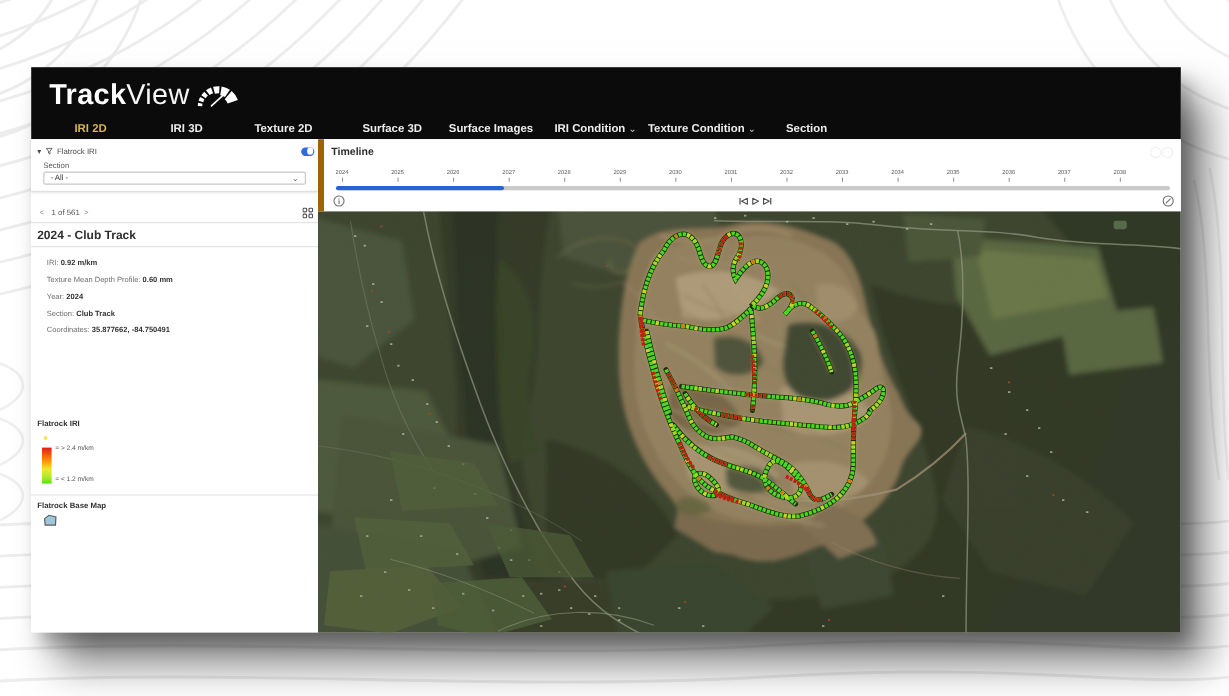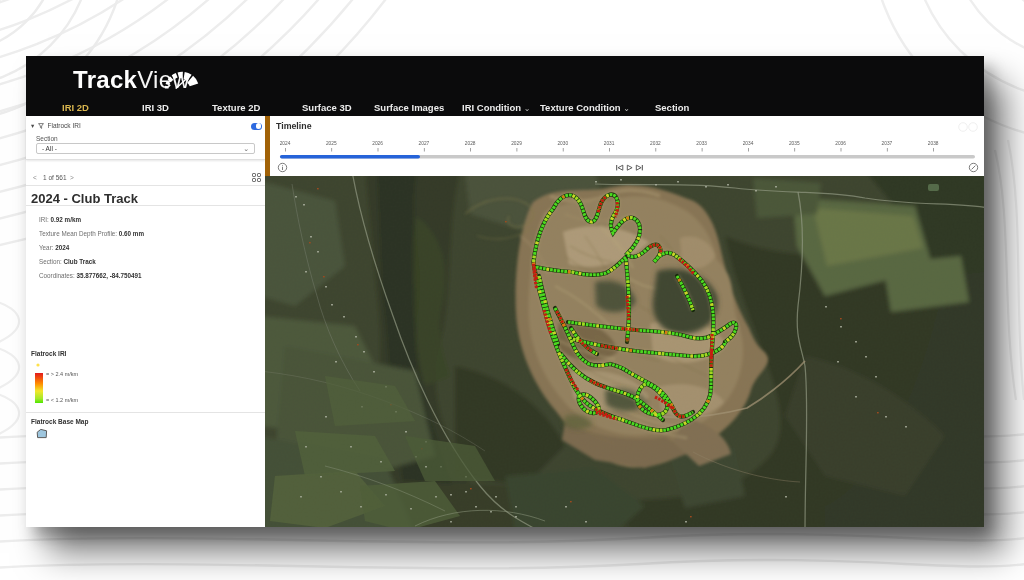--- a/index.html
+++ b/index.html
@@ -3,21 +3,21 @@
 <meta charset="utf-8">
 <style>
   * { margin:0; padding:0; box-sizing:border-box; }
   html,body { width:1024px; height:580px; overflow:hidden; background:#fff;
     font-family:"Liberation Sans", sans-serif; }
   #page { position:relative; width:1024px; height:580px; }
   #contours { position:absolute; left:0; top:0; }
   #win { position:absolute; left:26px; top:56px; width:958px; height:471px;
     background:#fff; box-shadow: 22px 26px 32px rgba(0,0,0,0.5), 8px 10px 14px rgba(0,0,0,0.28); }
   #hdr { position:absolute; left:0; top:0; width:958px; height:60px; background:#0b0b0c; }
-  #logo { position:absolute; left:15px; top:10px; color:#fff; font-size:24px; letter-spacing:0.3px;margin-left:32px; }
+  #logo { position:absolute; left:15px; top:10px; color:#fff; font-size:24px; letter-spacing:0.3px; }
   #logo b { font-weight:700; }
   #logo span { font-weight:400; color:#f5f5f5; }
   #gauge { position:absolute; left:138px; top:14px; }
   #nav { position:absolute; left:0; top:42px; width:958px; height:19px; color:#ededed;
     font-size:9.5px; font-weight:700; }
   #nav div { position:absolute; top:4px; white-space:nowrap; }
   .gold { color:#d8b54e;text-align:right; }
   .cdn { color:#bdbdbd; font-weight:400; font-size:8px; }
   #side { position:absolute; left:0; top:60px; width:239px; height:411px; background:#fff; }
   #side .panel { position:absolute; left:0; top:0; width:239px; height:44px;
@@ -26,21 +26,21 @@
   .sec-label { position:absolute; left:10px; top:19px; font-size:6.5px; color:#555; }
   .dd { position:absolute; left:10px; top:27px; width:219px; height:10.5px; border:1px solid #c8c8c8;
      border-radius:2px; font-size:6.5px; color:#333; padding:1px 5px; background:#fff; }
   .dd .car { position:absolute; right:5px; top:0.5px; color:#666; font-size:7px; }
   .toggle { position:absolute; left:224.5px; top:6.5px; width:11.5px; height:7px; border-radius:4px;
      background:#2e6ae0; }
   .toggle i { position:absolute; right:0.8px; top:0.8px; width:5.4px; height:5.4px; border-radius:50%;
      background:#fff; }
   .pagerow { position:absolute; left:0px; top:58px; width:239px; font-size:6.5px; color:#555; height:10px;}
   .divider { position:absolute; left:0; width:239px; border-top:1px solid #e4e4e4; }
-  .title { position:absolute; left:5px; top:75px; font-size:13px; font-weight:700; color:#2e2e2e; }
+  .title { position:absolute; left:5px; top:75px; font-size:10px; font-weight:700; color:#2e2e2e; }
   .fields { position:absolute; left:13px; top:97px; font-size:6.3px; color:#6e6e6e; line-height:14px; }
   .fields b { color:#323232; }
   .leg-t { position:absolute; left:5px; font-size:6.5px; font-weight:700; color:#323232; }
   .leg-small { position:absolute; font-size:5.5px; color:#555; }
   #tl { position:absolute; left:239px; top:60px; width:719px; height:59.5px; background:#fff; border-left:5px solid #a16207; }
   #tl .tword { position:absolute; left:6px; top:5px; font-size:8.8px; font-weight:700; color:#2e2e2e; }
   #tl .iri { position:absolute; left:0; width:719px; text-align:center; top:4px; font-size:12px;
      font-weight:700; color:#2e2e2e; }
   #map { position:absolute; left:239px; top:119.5px; width:719px; height:351.5px; overflow:hidden; }
 </style>

